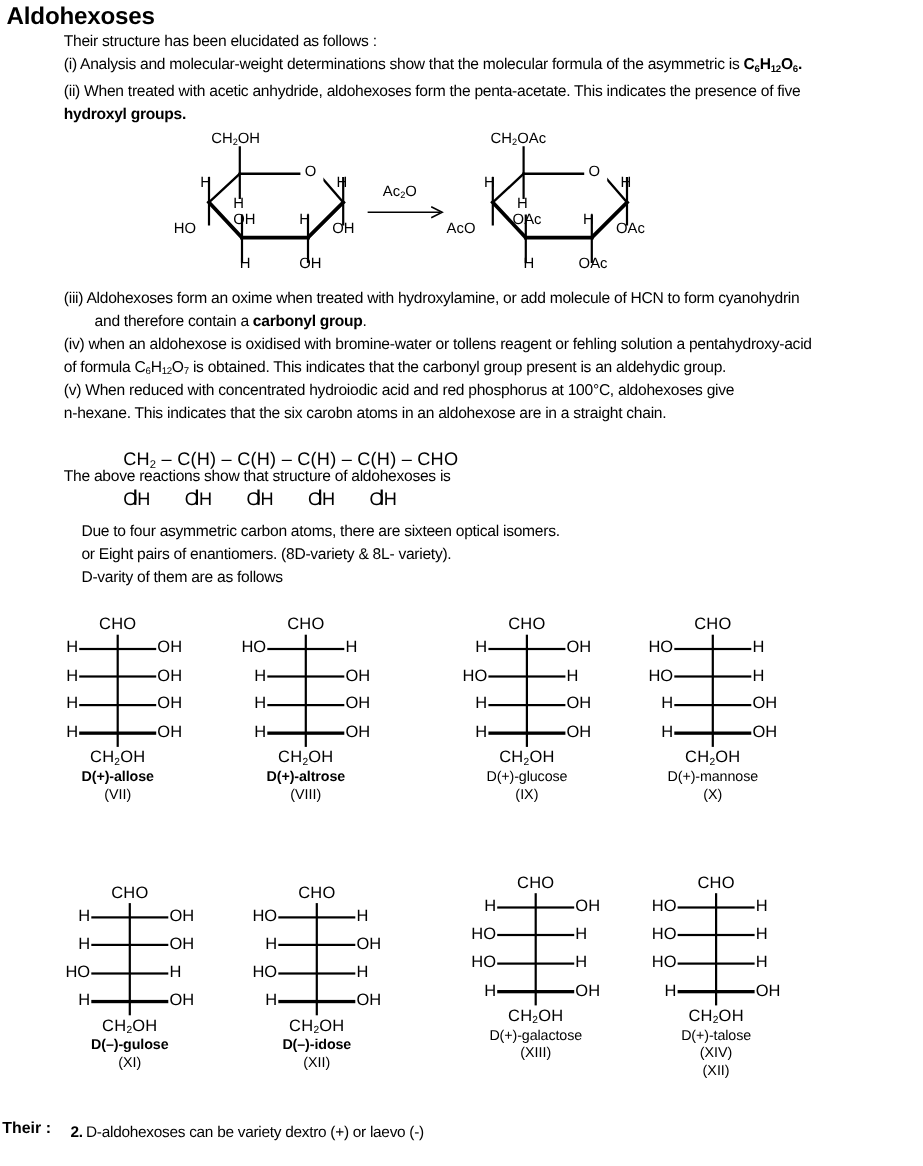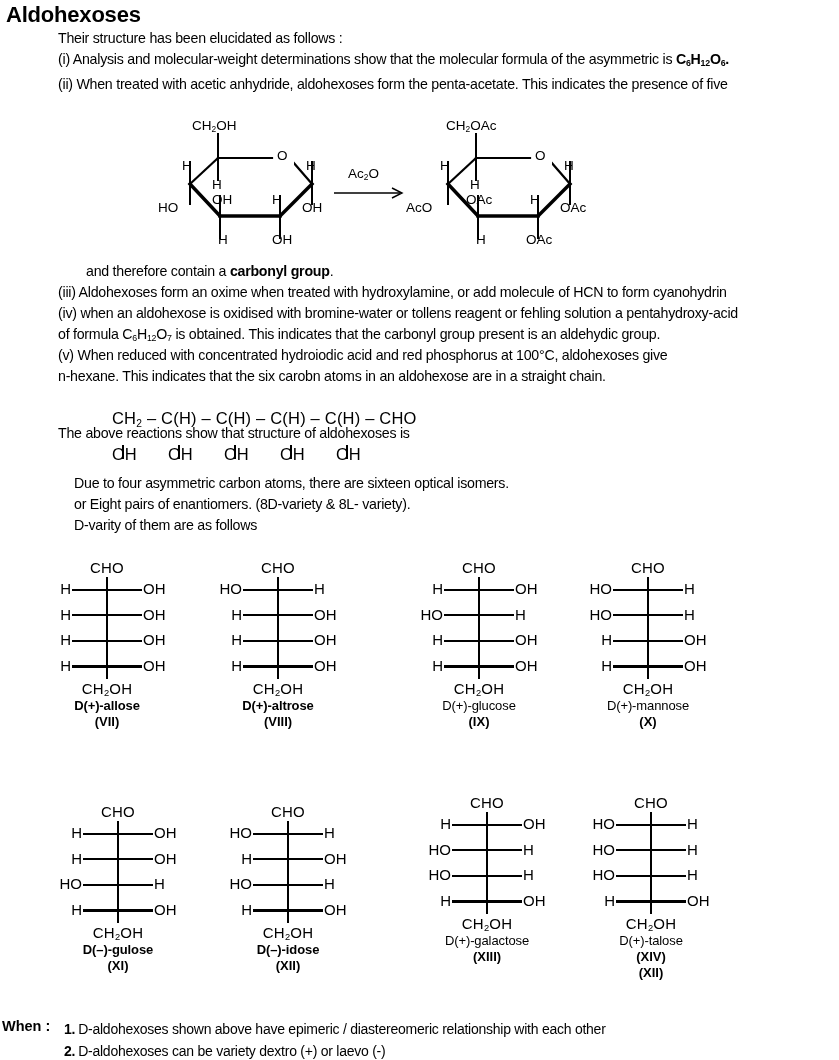--- a/index.html
+++ b/index.html
@@ -126,21 +126,21 @@
   }
   .fischer .caption {
     font-size: 13px;
     font-weight: bold;
     margin-top: 0;
     line-height: 16px;
     letter-spacing: -0.1px;
   }
   .fischer .roman {
     font-size: 13px;
-    font-weight: bold;
+    font-weight: normal;
     line-height: 16px;
   }
   .fischer.thin .caption { font-weight: normal; }
 
   
   #note { position: absolute; left: 2px; top: 1018px; }
   #note .note-label {
     position: absolute;
     left: 0; top: 0;
     font-size: 14.5px;
@@ -160,20 +160,21 @@
 <body>
 
 <div id="page-title">Aldohexoses</div>
 
 <div class="para" style="left:58px; top:28px; width:775px;">
   <div>Their structure has been elucidated as follows :</div>
   <div>
     <span>(i) Analysis and molecular-weight determinations show that the molecular formula of the asymmetric is </span><span class="b">C<sub>6</sub>H<sub>12</sub>O<sub>6</sub>.</span>
   </div>
   <div>(ii) When treated with acetic anhydride, aldohexoses form the penta-acetate. This indicates the presence of five</div>
+  <div class="b">hydroxyl groups.</div>
 </div>
 
 <div class="haworth" style="left:160px; top:126px;">
   <svg width="200" height="125" viewBox="0 0 200 125">
 
     <g stroke="#000" fill="none" stroke-linecap="square">
 
       <line x1="58" y1="32" x2="112" y2="32" stroke-width="2.2"></line>
 
       <line x1="133" y1="36" x2="152" y2="58" stroke-width="2.2"></line>
@@ -250,24 +251,24 @@
   <span class="hw-label" style="left:-12px; top:80px;">AcO</span>
   <span class="hw-label" style="left:48px; top:72px;">OAc</span>
   <span class="hw-label" style="left:58px; top:112px;">H</span>
   <span class="hw-label" style="left:112px; top:72px;">H</span>
   <span class="hw-label" style="left:108px; top:112px;">OAc</span>
   <span class="hw-label" style="left:146px; top:38px;">H</span>
   <span class="hw-label" style="left:142px; top:80px;">OAc</span>
 </div>
 
 <div class="para" style="left:58px; top:261px; width:780px;">
+  <div>(iii)  Aldohexoses form an oxime when treated with hydroxylamine, or add molecule of HCN to form cyanohydrin</div>
   <div style="padding-left:28px;">
     <span>and therefore contain a </span><span class="b">carbonyl group</span><span>.</span>
   </div>
-  <div>(iii)  Aldohexoses form an oxime when treated with hydroxylamine, or add molecule of HCN to form cyanohydrin</div>
 </div>
 
 <div class="para" style="left:58px; top:303px; width:780px;">
   <div>(iv) when an aldohexose is oxidised with bromine-water or tollens reagent or fehling solution a pentahydroxy-acid</div>
   <div>
     <span>of formula </span><span>C<sub>6</sub>H<sub>12</sub>O<sub>7</sub></span><span> is obtained. This indicates that the carbonyl group present is an aldehydic group.</span>
   </div>
 </div>
 
 <div class="para just" style="left:58px; top:345px; width:778px;">(v) When reduced with concentrated hydroiodic acid and red phosphorus at 100°C, aldohexoses give</div>
@@ -531,20 +532,17 @@
         <span class="rgt">OH</span>
       </div>
   </div>
   <div class="ch2oh">CH<sub>2</sub>OH</div>
   <div class="caption">D(+)-talose</div>
   <div class="roman">(XIV)</div>
   <div class="roman">(XII)</div>
 </div>
 
 <div id="note">
-  <span class="note-label">When :</span>
-  <div class="note-item">
-    <span class="num">1.</span><span>D-aldohexoses shown above have epimeric / diastereomeric relationship with each other</span>
-  </div>
+  <span class="note-label">Their :</span>
   <div class="note-item">
     <span class="num">2.</span><span>D-aldohexoses can be variety dextro (+) or laevo (-)</span>
   </div>
 </div>
 
 </body></html>

